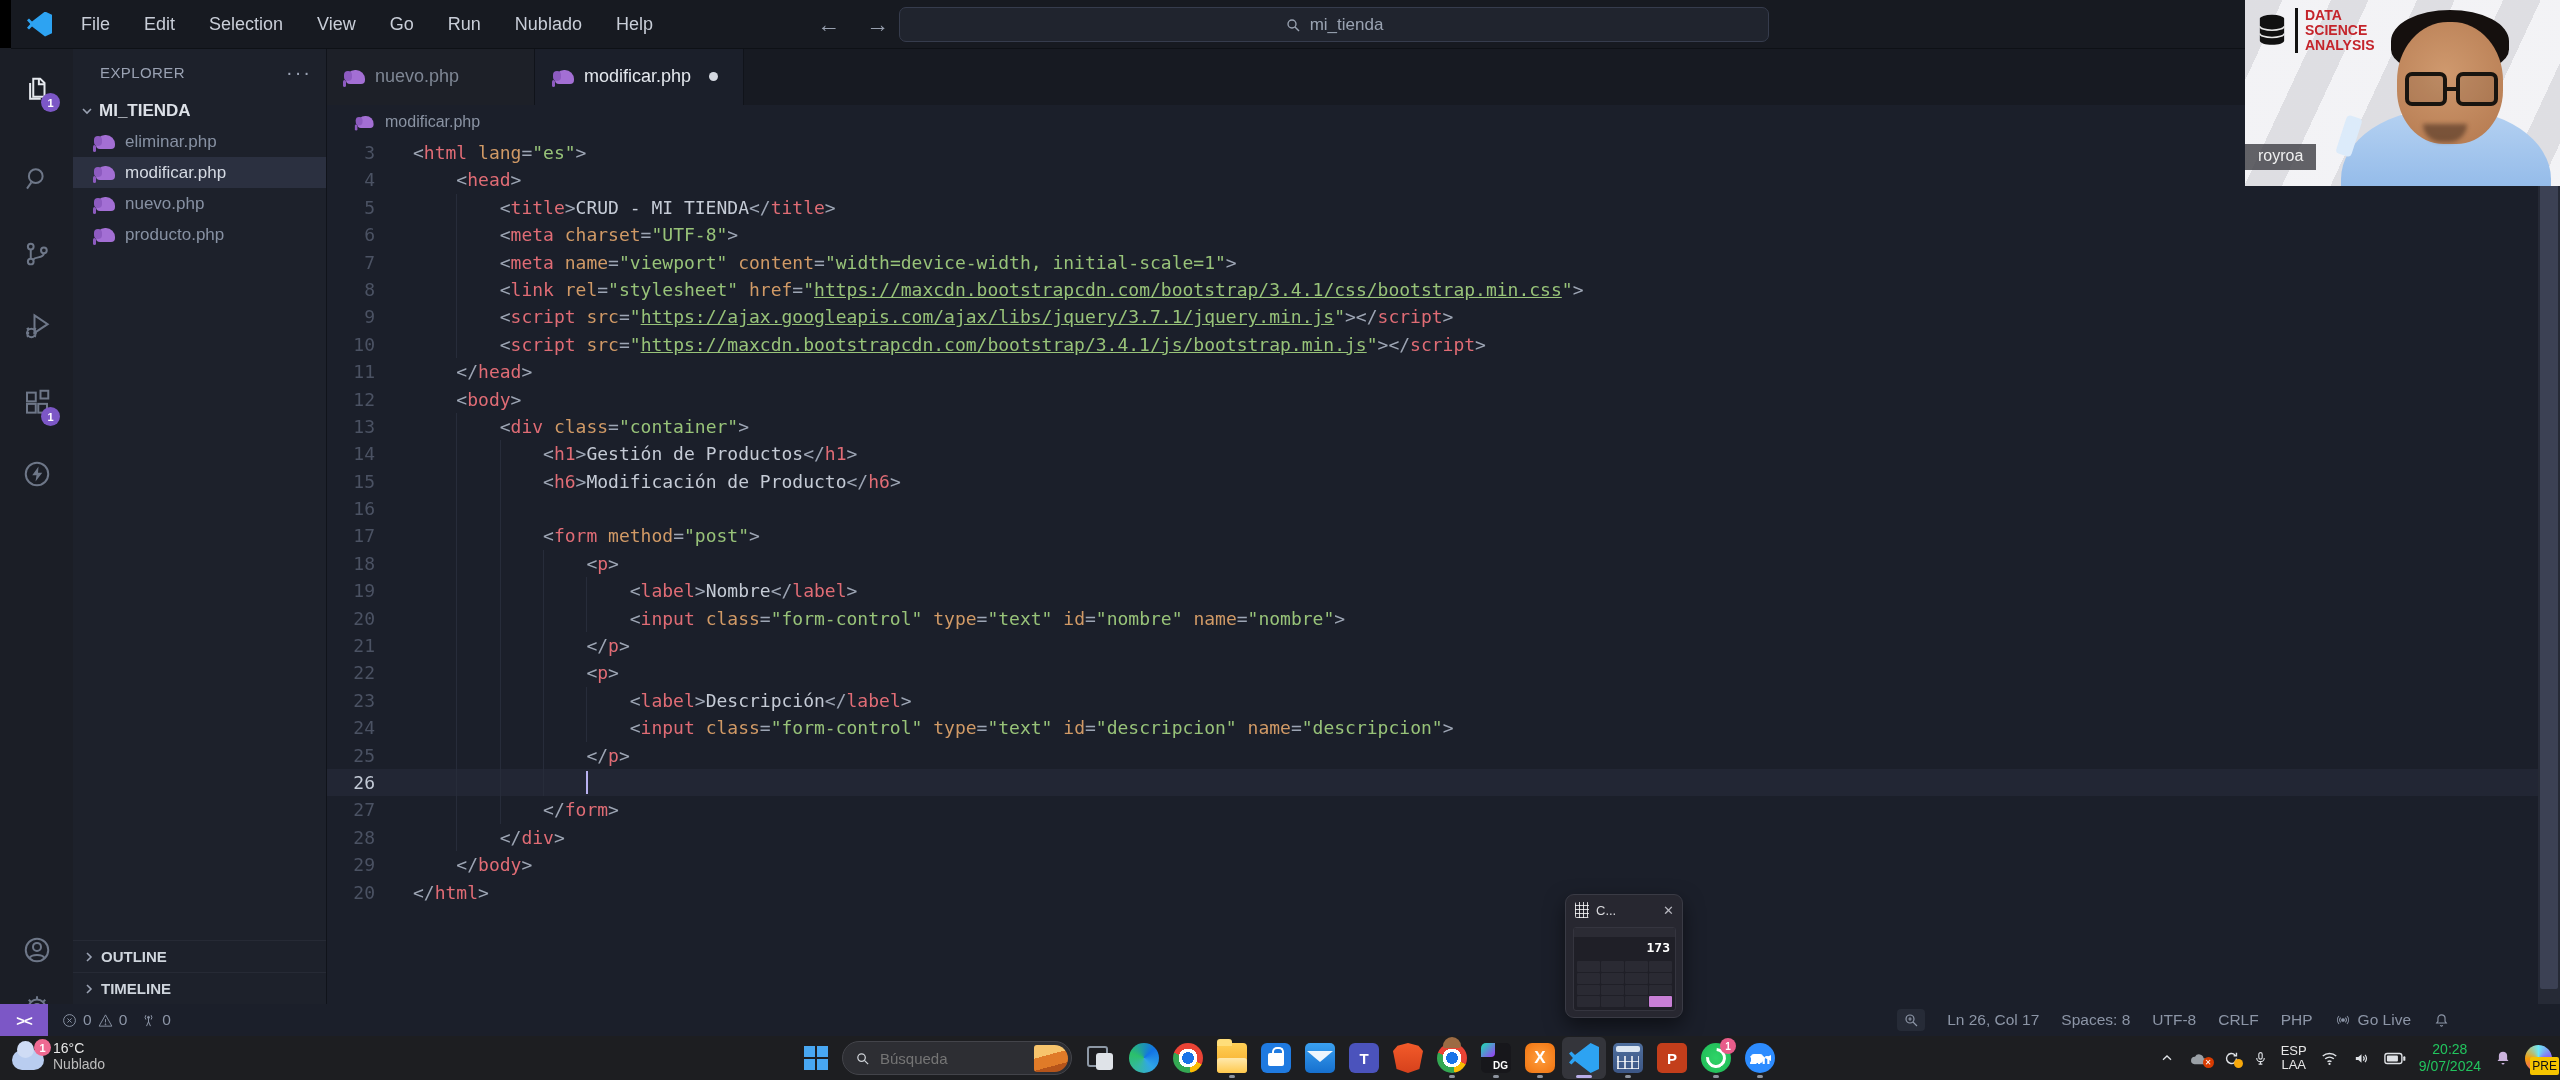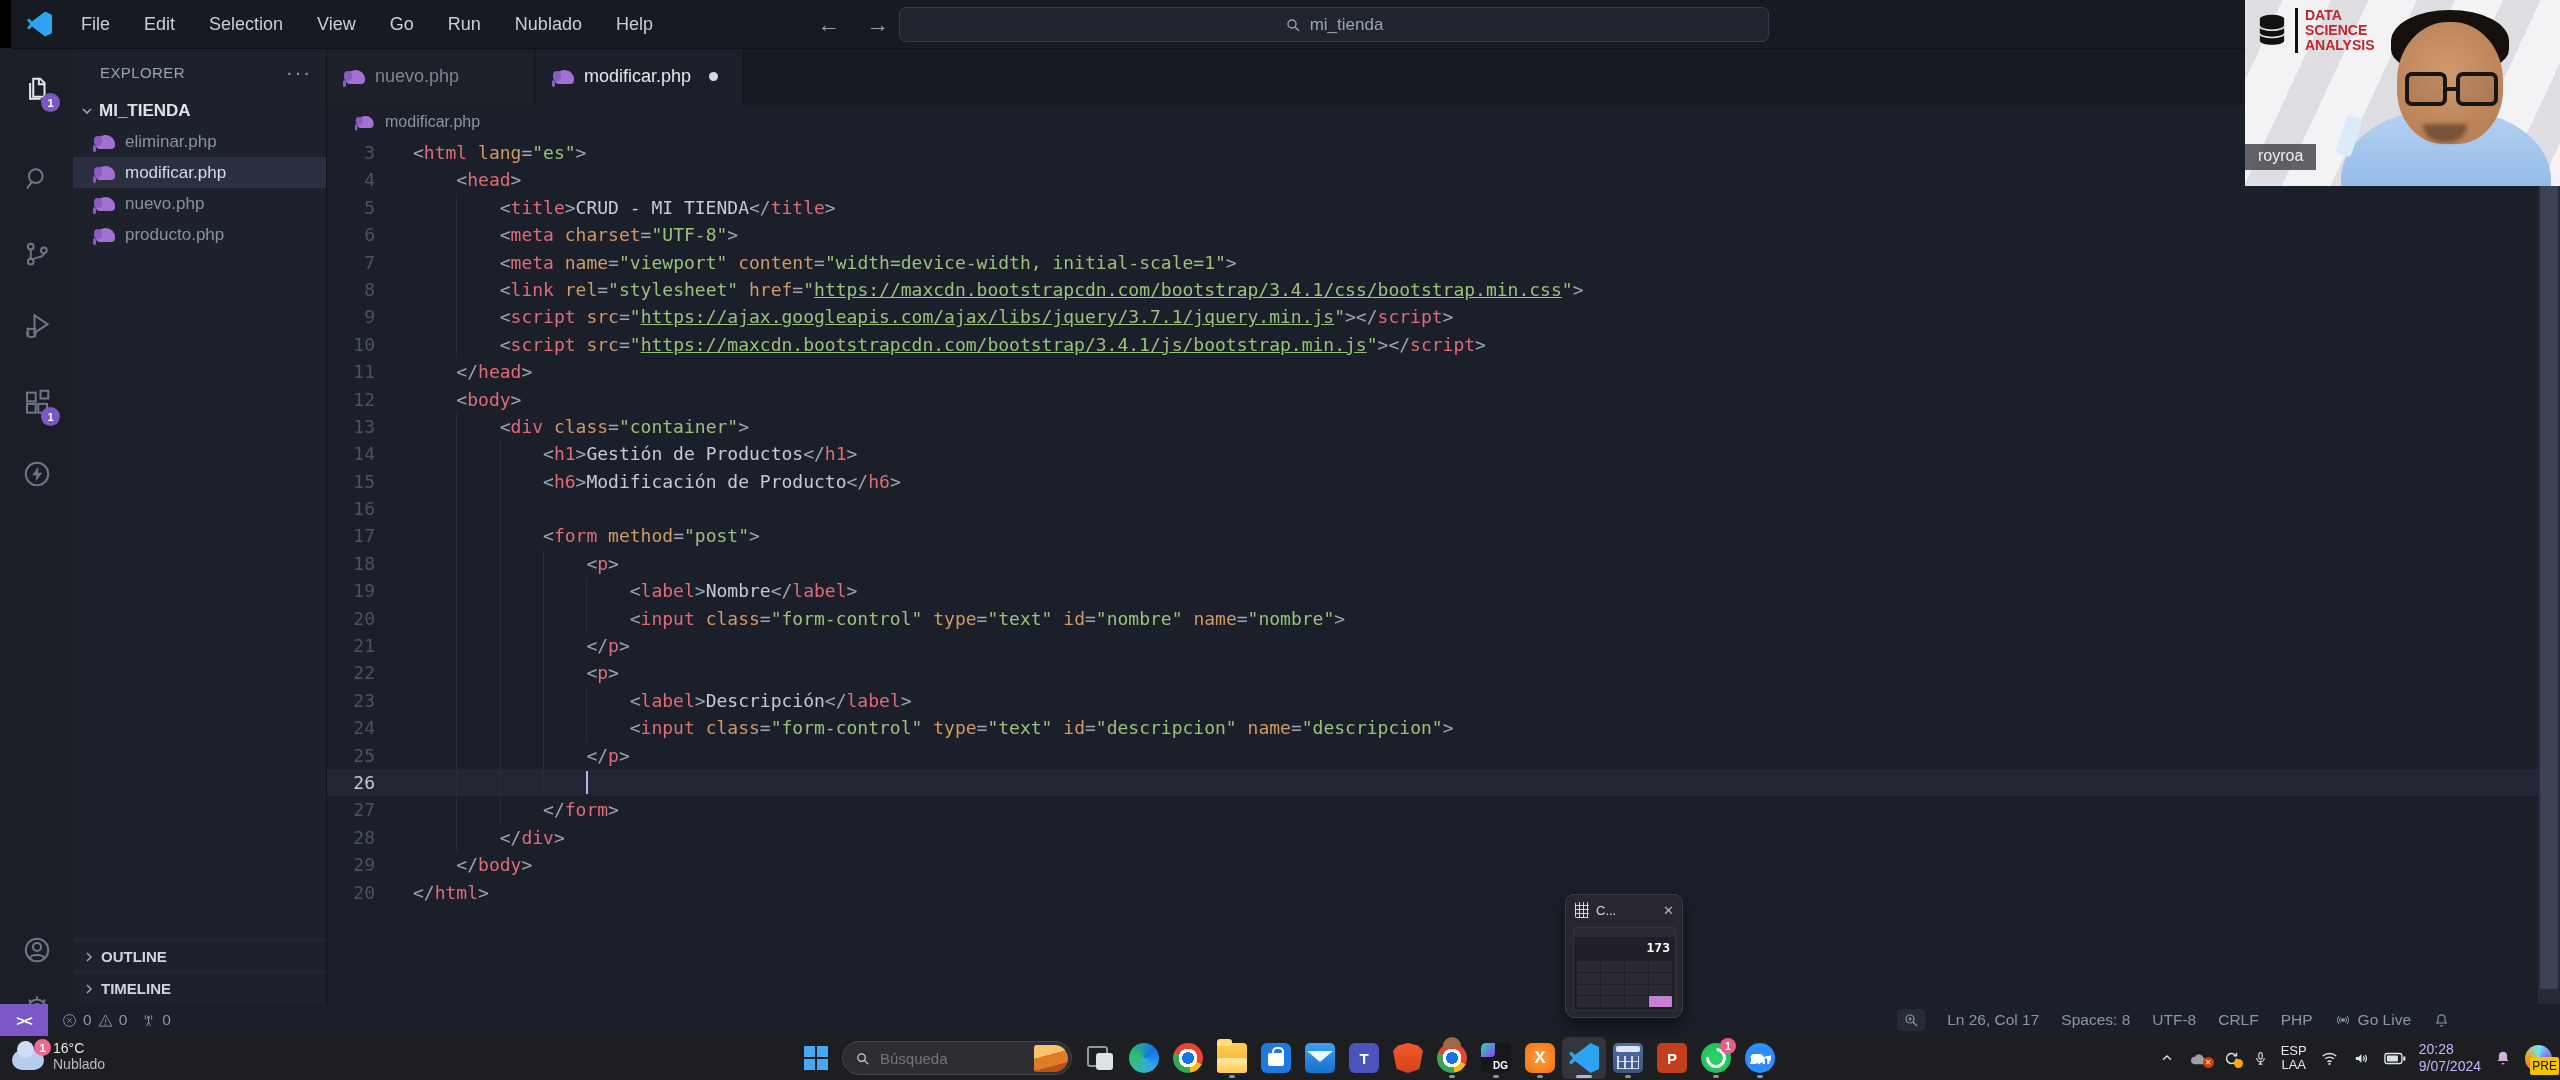--- a/index.html
+++ b/index.html
@@ -184,21 +184,21 @@
   .app-powerpoint{background:#c33e1b;border-radius:5px;}
   .app-whatsapp{background:radial-gradient(#2fd468,#1eb855);border-radius:50%;}
   .app-whatsapp::before{content:"";width:14px;height:14px;border:3px solid #fff;border-radius:50%;
                         border-top-color:transparent;transform:rotate(-40deg);}
   .app-zoom{background:#2d8cff;border-radius:50%;}
   .app-zoom::before{content:"";position:absolute;left:6px;top:11px;width:12px;height:9px;background:#fff;border-radius:3px;}
   .app-zoom::after{content:"";position:absolute;right:4px;top:12px;border-top:3.5px solid transparent;
                    border-bottom:3.5px solid transparent;border-right:6px solid #fff;}
   #tray{position:absolute;right:8px;top:0;height:44px;display:flex;align-items:center;gap:13px;color:#dfe2e6;}
   #lang-block{font-size:13px;line-height:14px;text-align:center;color:#e6e6e6;}
-  #clock-block{font-size:14px;line-height:17px;text-align:left;color:#c4b5fd;}
+  #clock-block{font-size:14px;line-height:17px;text-align:center;color:#22c55e;}
   #od-wrap,#sync-wrap{position:relative;}
   #od-badge{position:absolute;right:-4px;bottom:-2px;width:11px;height:11px;background:#d83b01;border-radius:50%;
             color:#fff;font-size:8px;display:flex;align-items:center;justify-content:center;}
   #sync-dot{position:absolute;right:-3px;bottom:-1px;width:9px;height:9px;background:#f7a80b;border-radius:50%;}
   #copilot{position:relative;width:27px;height:27px;border-radius:50%;
            background:conic-gradient(#6ee7f5,#8b5cf6,#ec4899,#f59e0b,#6ee7f5);}
   #copilot-badge{position:absolute;right:-7px;bottom:-3px;background:#f5c400;color:#111;font-size:12px;
                  font-weight:normal;padding:2px 2px;border-radius:2px;}
   .tray-bell{color:#cbb3dd;}
 </style>

